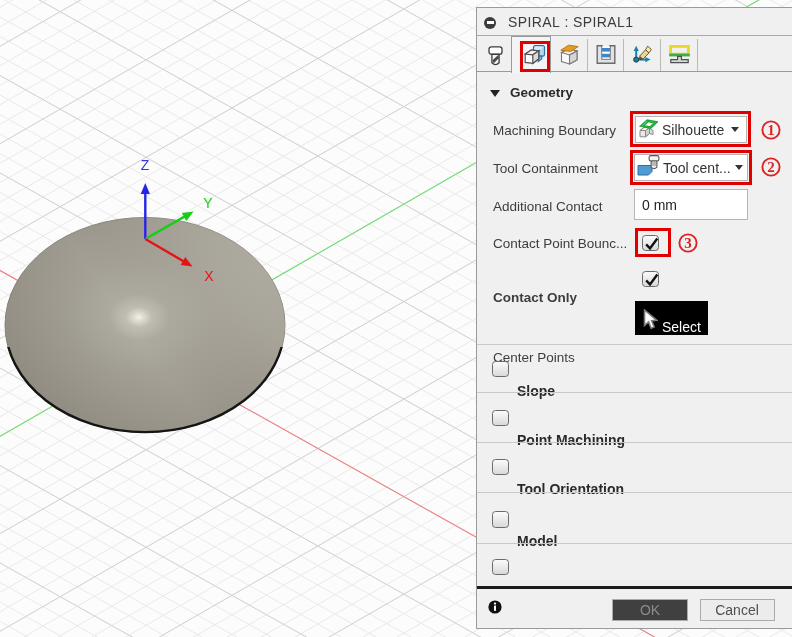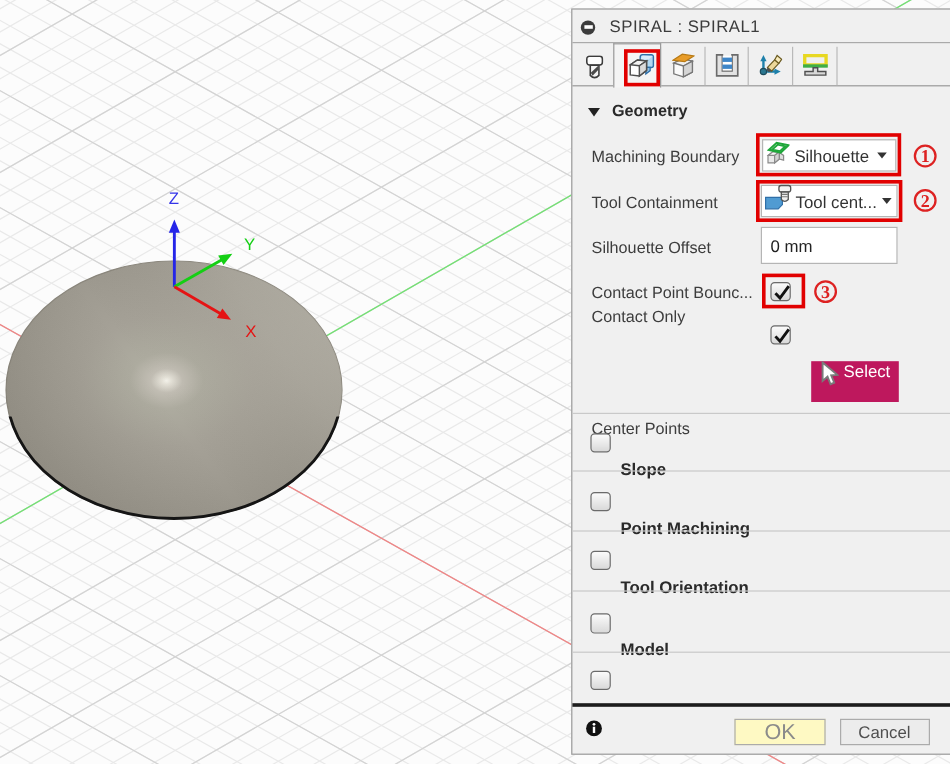--- a/index.html
+++ b/index.html
@@ -281,46 +281,46 @@
 </svg></span>
     <span style="font-size:14px;color:#333;margin-left:3px;">Tool cent...</span>
     <span style="margin-left:4px;width:0;height:0;border-left:4.5px solid transparent;border-right:4.5px solid transparent;border-top:5.5px solid #333;"></span>
   </div>
   <div class="redbox" style="left:153px;top:142px;width:122px;height:35px;"></div>
   <div class="abs" style="left:283px;top:148px;"><svg width="22" height="22" viewBox="0 0 22 22">
 <circle cx="11" cy="11" r="8.6" fill="none" stroke="#d22" stroke-width="1.9"></circle>
 <text x="11" y="16.2" text-anchor="middle" font-family="Liberation Serif, serif" font-weight="bold" font-size="15" fill="#d22">2</text>
 </svg></div>
 
-  <div class="lbl" style="top:191px;">Silhouette Offset</div>
+  <div class="lbl" style="top:191px;">Additional Contact</div>
   <div class="ddrow" style="left:157px;top:181px;width:114px;height:31px;">
     <span style="font-size:14px;color:#222;margin-left:7px;">0 mm</span>
   </div>
 
   <div class="lbl" style="top:228px;">Contact Point Bounc...</div>
   <div class="cb" style="left:165px;top:226.5px;">
       <svg width="17" height="17" viewBox="0 0 17 17" style="position:absolute;left:0;top:0">
 <path d="M4 9.2 L7 12.4 L13.6 3.4" fill="none" stroke="#111" stroke-width="2.4" stroke-linecap="square"></path>
 </svg>
     </div>
   <div class="redbox" style="left:158px;top:220px;width:36px;height:29px;"></div>
   <div class="abs" style="left:200px;top:224px;"><svg width="22" height="22" viewBox="0 0 22 22">
 <circle cx="11" cy="11" r="8.6" fill="none" stroke="#d22" stroke-width="1.9"></circle>
 <text x="11" y="16.2" text-anchor="middle" font-family="Liberation Serif, serif" font-weight="bold" font-size="15" fill="#d22">3</text>
 </svg></div>
 
-  <div class="lbl" style="top:248px;">Contact Only</div>
+  <div class="lbl" style="top:282px;font-weight:bold;">Contact Only</div>
   <div class="cb" style="left:165px;top:262.5px;">
       <svg width="17" height="17" viewBox="0 0 17 17" style="position:absolute;left:0;top:0">
 <path d="M4 9.2 L7 12.4 L13.6 3.4" fill="none" stroke="#111" stroke-width="2.4" stroke-linecap="square"></path>
 </svg>
     </div>
 
   <div class="lbl" style="top:302px;margin-top:40px;">Center Points</div>
-  <div class="abs" style="left:158px;top:293px;width:73px;height:34px;background:#be185d;display:flex;align-items:flex-start;margin-left:41px;">
+  <div class="abs" style="left:158px;top:293px;width:73px;height:34px;background:#000000;display:flex;align-items:flex-end;">
     <span style="margin-left:8px;"><svg width="15" height="22" viewBox="0 0 15 22">
 <path d="M1.5 1 L1.5 16.5 L5.6 12.9 L8.1 19.2 L11.2 17.9 L8.7 11.8 L13.8 11.4 Z" fill="#fff" stroke="#7a7a7a" stroke-width="1.6"></path>
 </svg></span>
     <span style="font-size:14px;color:#fff;margin-left:4px;">Select</span>
   </div>
 
   <div class="sep" style="top:336px;"></div>
   <div class="cb" style="left:15px;top:352.5px;"></div>
   <div class="seclbl" style="top:354px;">Slope</div>
   <div class="sep" style="top:384px;"></div>
@@ -334,14 +334,14 @@
   <div class="seclbl" style="top:504px;">Model</div>
   <div class="sep" style="top:534.5px;"></div>
   <div class="cb" style="left:15px;top:550.5px;"></div>
 
   <div class="abs" style="left:0;top:578px;width:100%;height:2.5px;background:#1c1c1c;"></div>
   <div class="abs" style="left:11px;top:592px;"><svg width="14" height="14" viewBox="0 0 14 14">
 <circle cx="7" cy="7" r="6.6" fill="#111"></circle>
 <rect x="6" y="5.6" width="2" height="5.2" fill="#fff"></rect>
 <circle cx="7" cy="3.6" r="1.15" fill="#fff"></circle>
 </svg></div>
-  <div class="abs" style="left:135px;top:591px;width:76px;height:22px;background:#fef9c3;border:1px solid #ababab;text-align:center;font-size:18px;color:#8b8b8b;line-height:20px;">OK</div>
+  <div class="abs" style="left:135px;top:591px;width:76px;height:22px;background:#404040;border:1px solid #ababab;text-align:center;font-size:14px;color:#8b8b8b;line-height:20px;">OK</div>
   <div class="abs" style="left:222.5px;top:591px;width:75px;height:22px;background:#ececec;border:1px solid #ababab;text-align:center;font-size:14px;color:#4f4f4f;line-height:20px;">Cancel</div>
 </div>
 </body></html>

